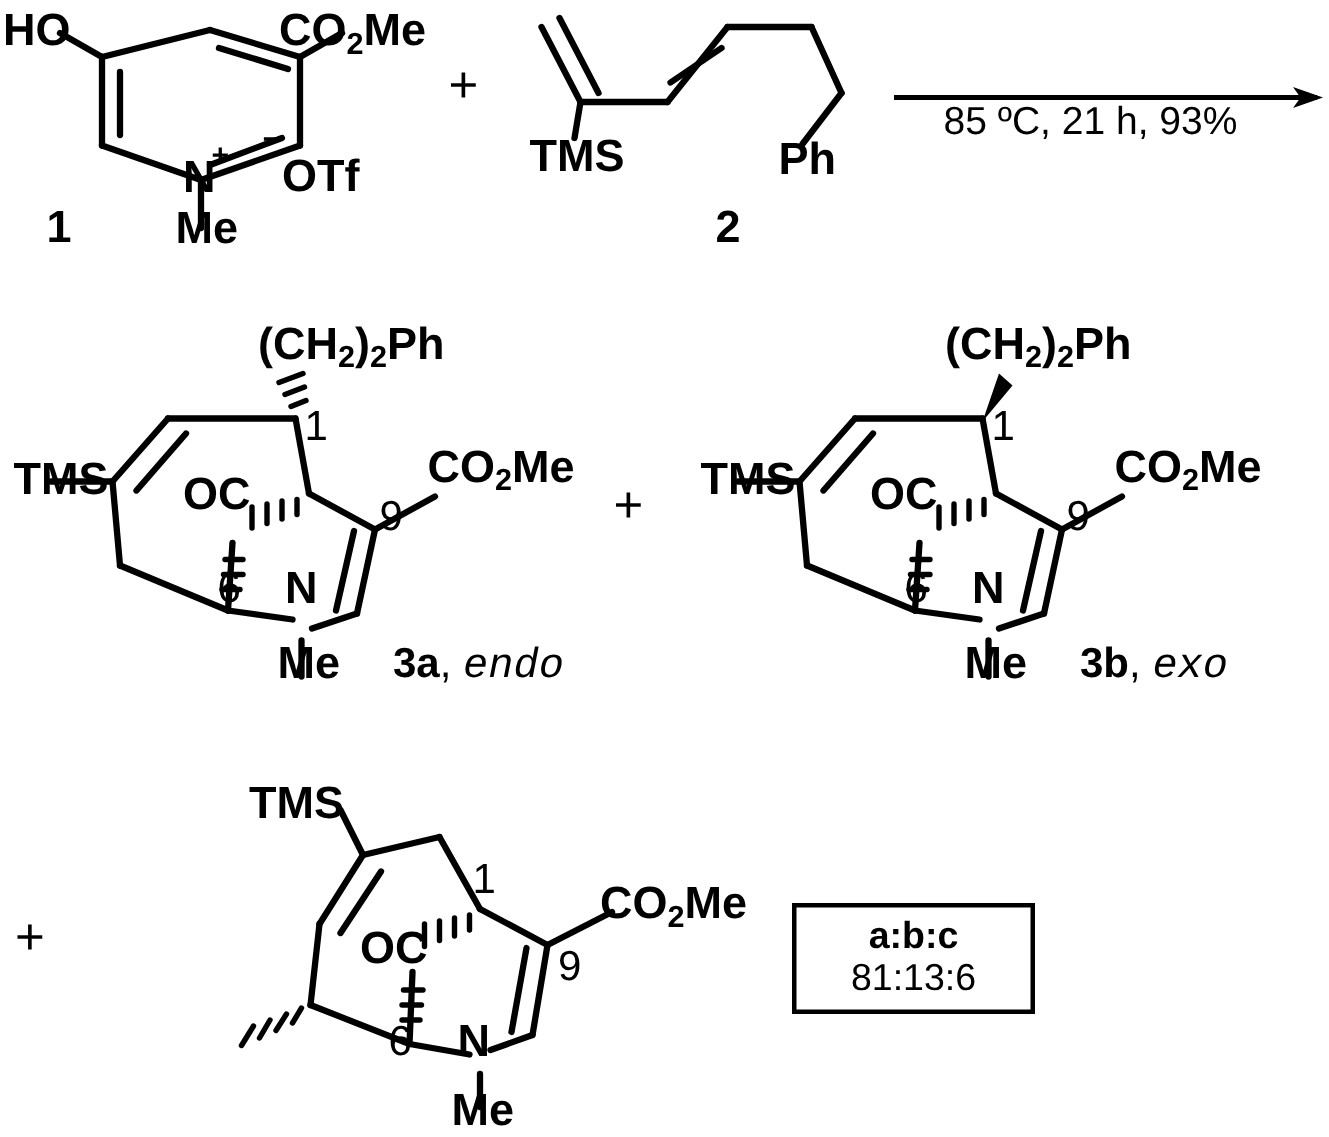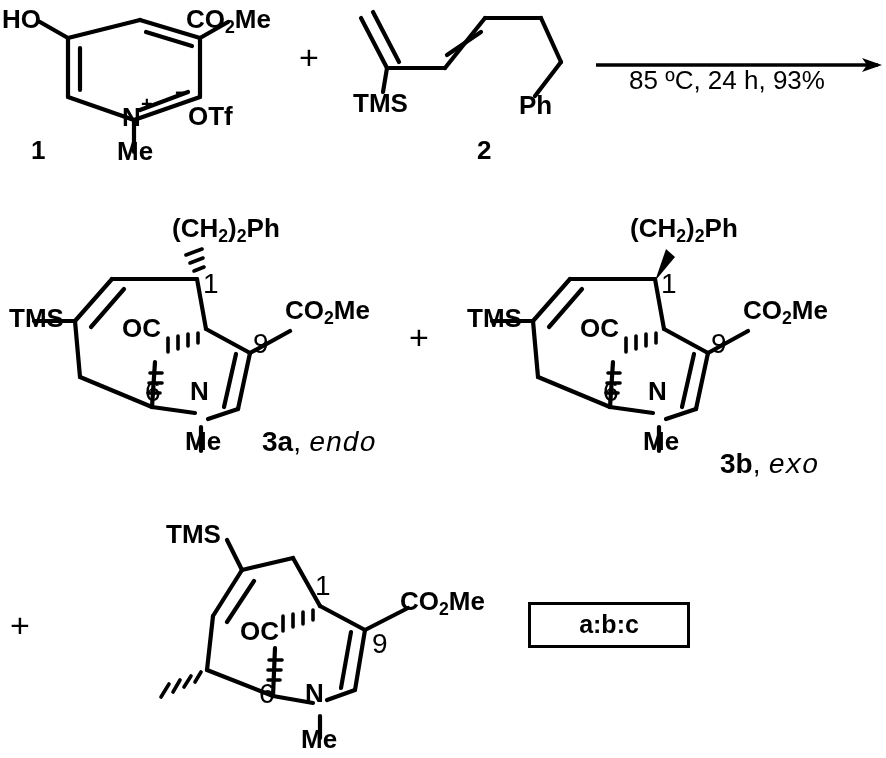--- a/index.html
+++ b/index.html
@@ -20,21 +20,21 @@
   }
   .abs { position: absolute; }
   svg { display: block; overflow: visible; }
   .lbl {
     position: absolute;
     font-family: "Liberation Sans", sans-serif;
     white-space: nowrap;
     line-height: 1;
     color: #000;
   }
-  .t30 { font-size: 26px; }
+  .t30 { font-size: 30px; }
   .t28 { font-size: 28px; }
   .t26 { font-size: 26px; }
   .t22 { font-size: 22px; }
   .t20 { font-size: 20px; }
   .bold { font-weight: bold; }
   .ital { font-style: italic; font-family: Liberation Mono, monospace; }
   .sub { font-size: 0.68em; vertical-align: -0.28em; }
   .plus { font-size: 34px; font-weight: 500; }
   .ratio-box {
     position: absolute;
@@ -113,21 +113,21 @@
   <div class="lbl t30 bold" style="left:477px; top:137px;">2</div>
 
   <div class="abs" style="left:596px; top:57px;">
     <svg width="290" height="20" viewBox="0 0 290 20">
       <g stroke="#000" stroke-width="3.4" fill="none">
         <line x1="0" y1="8" x2="282" y2="8"></line>
       </g>
       <path d="M 286 8 L 266 1 L 271 8 L 266 15 Z" fill="#000"></path>
     </svg>
   </div>
-  <div class="lbl t26" style="left:629px; top:67px;">85 ºC, 24 h, 93%</div>
+  <div class="lbl t26" style="left:629px; top:67px;">85 ºC, 21 h, 93%</div>
 
   <div class="abs" style="left:12px; top:255px;">
     <svg width="360" height="200" viewBox="0 0 360 200">
       <g stroke="#000" stroke-width="4.2" fill="none" stroke-linecap="round">
 
         <line x1="100" y1="24" x2="185" y2="24"></line>
 
         <line x1="100" y1="24" x2="63" y2="66"></line>
         <line x1="112" y1="34" x2="79" y2="72"></line>
 
@@ -225,21 +225,21 @@
   </div>
   <div class="lbl t30 bold" style="left:630px; top:215px;"><span>(CH</span><span class="sub">2</span><span>)</span><span class="sub">2</span><span>Ph</span></div>
   <div class="lbl t30 bold" style="left:467px; top:305px;">TMS</div>
   <div class="lbl t30 bold" style="left:743px; top:297px;"><span>CO</span><span class="sub">2</span><span>Me</span></div>
   <div class="lbl t30 bold" style="left:580px; top:315px;">OC</div>
   <div class="lbl t30 bold" style="left:648px; top:378px;">N</div>
   <div class="lbl t30 bold" style="left:643px; top:428px;">Me</div>
   <div class="lbl t28" style="left:661px; top:270px;">1</div>
   <div class="lbl t28" style="left:603px; top:378px;">6</div>
   <div class="lbl t28" style="left:711px; top:330px;">9</div>
-  <div class="lbl t28 bold" style="left:720px; top:450px;text-align:right;"><span>3b</span><span style="font-weight:normal;">, </span><span class="ital" style="font-weight:normal;">exo</span></div>
+  <div class="lbl t28 bold" style="left:720px; top:428px;text-align:right;"><span>3b</span><span style="font-weight:normal;">, </span><span class="ital" style="font-weight:normal;">exo</span></div>
 
   <div class="lbl plus bold" style="left:10px; top:608px;">+</div>
 
   <div class="abs" style="left:165px; top:548px;">
     <svg width="340" height="190" viewBox="0 0 340 190">
       <g stroke="#000" stroke-width="4.2" fill="none" stroke-linecap="round">
 
         <line x1="77" y1="22" x2="128" y2="10"></line>
 
         <line x1="128" y1="10" x2="155" y2="58"></line>
@@ -294,15 +294,16 @@
   <div class="lbl t30 bold" style="left:240px; top:618px;">OC</div>
   <div class="lbl t30 bold" style="left:305px; top:680px;">N</div>
   <div class="lbl t30 bold" style="left:301px; top:726px;">Me</div>
   <div class="lbl t30 bold" style="left:400px; top:588px;"><span>CO</span><span class="sub">2</span><span>Me</span></div>
   <div class="lbl t28" style="left:315px; top:572px;">1</div>
   <div class="lbl t28" style="left:259px; top:680px;">6</div>
   <div class="lbl t28" style="left:372px; top:630px;">9</div>
 
   <div class="ratio-box" style="left:528px; top:602px; width:128px;">
     <div class="r1">a:b:c</div>
+    <div class="r2">81:13:6</div>
   </div>
 
 </div>
 
 </body></html>

